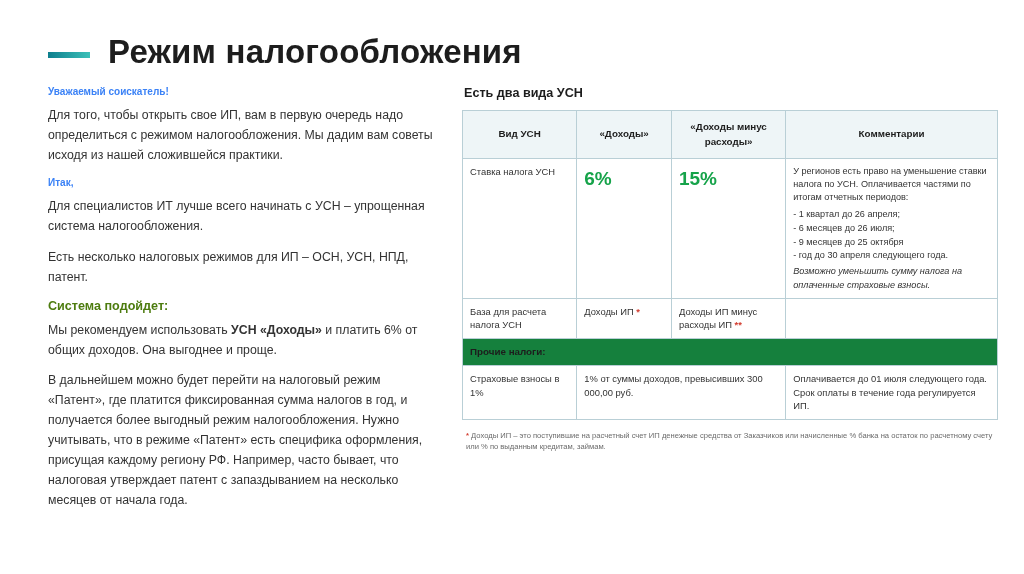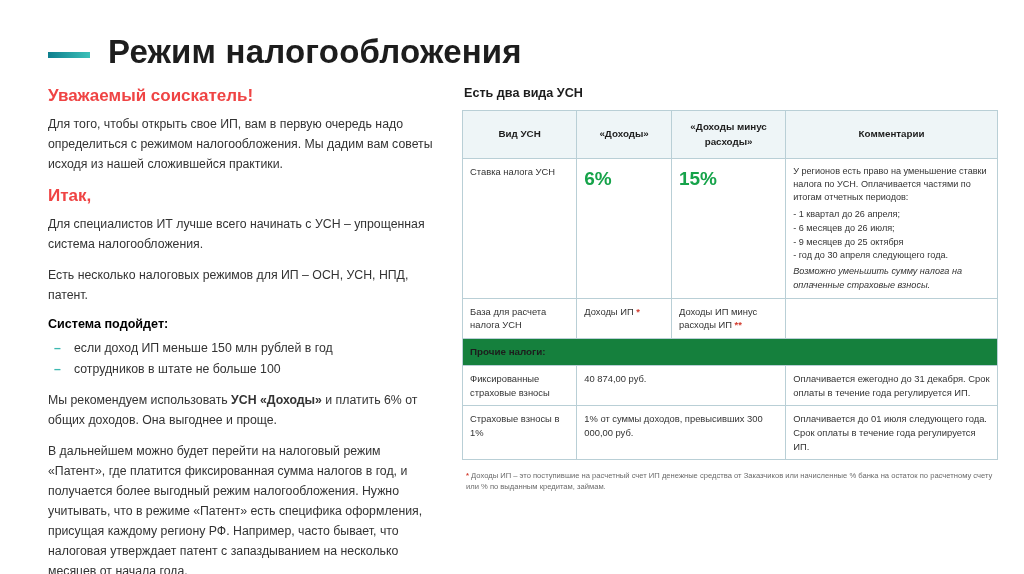--- a/index.html
+++ b/index.html
@@ -52,38 +52,38 @@
   .col-left {
     width: 390px;
     flex: 0 0 390px;
   }
   .col-right {
     flex: 1 1 auto;
   }
 
   
   .lead {
-    font-size: 17px;
-    font-weight: bold;
-    color: #ef4444;
+    font-size: 10px;
+    font-weight: bold;
+    color: #3b82f6;
     margin: 0 0 9px 0;
   }
   p.body {
     font-size: 12.3px;
     line-height: 1.62;
     margin: 0 0 11px 0;
     color: #333;
   }
   .strong-inline {
     font-weight: bold;
   }
   .sub-head {
     font-size: 12.6px;
     font-weight: bold;
-    color: #000000;
+    color: #4d7c0f;
     margin: 2px 0 8px 0;
   }
   ul.dash-list {
     list-style: none;
     margin: 0 0 12px 0;
     padding: 0;
   }
   ul.dash-list li {
     position: relative;
     padding-left: 26px;
@@ -197,24 +197,20 @@
   <div class="columns">
 
     <div class="col-left">
       <div class="lead">Уважаемый соискатель!</div>
       <p class="body">Для того, чтобы открыть свое ИП, вам в первую очередь надо определиться с режимом налогообложения. Мы дадим вам советы исходя из нашей сложившейся практики.</p>
       <div class="lead">Итак,</div>
       <p class="body">Для специалистов ИТ лучше всего начинать с УСН – упрощенная система налогообложения.</p>
       <p class="body">Есть несколько налоговых режимов для ИП – ОСН, УСН, НПД, патент.</p>
 
       <div class="sub-head">Система подойдет:</div>
-      <ul class="dash-list">
-        <li>если доход ИП меньше 150 млн рублей в год</li>
-        <li>сотрудников в штате не больше 100</li>
-      </ul>
 
       <p class="body"><span>Мы рекомендуем использовать </span><span class="strong-inline">УСН «Доходы»</span><span> и платить 6% от общих доходов. Она выгоднее и проще.</span></p>
 
       <p class="body">В дальнейшем можно будет перейти на налоговый режим «Патент», где платится фиксированная сумма налогов в год, и получается более выгодный режим налогообложения. Нужно учитывать, что в режиме «Патент» есть специфика оформления, присущая каждому региону РФ. Например, часто бывает, что налоговая утверждает патент с запаздыванием на несколько месяцев от начала года.</p>
     </div>
 
     <div class="col-right">
       <div class="right-title">Есть два вида УСН</div>
 
       <table class="usn">
@@ -247,25 +243,20 @@
             <td><span>Доходы ИП <span class="ast">*</span></span></td>
             <td>Доходы ИП минус расходы ИП <span class="ast">**</span></td>
             <td></td>
           </tr>
 
           <tr class="section-row">
             <td colspan="4">Прочие налоги:</td>
           </tr>
 
           <tr>
-            <td class="label-cell">Фиксированные страховые взносы</td>
-            <td colspan="2">40 874,00 руб.</td>
-            <td>Оплачивается ежегодно до 31 декабря. Срок оплаты в течение года регулируется ИП.</td>
-          </tr>
-          <tr>
             <td class="label-cell">Страховые взносы в 1%</td>
             <td colspan="2">1% от суммы доходов, превысивших 300 000,00 руб.</td>
             <td>Оплачивается до 01 июля следующего года. Срок оплаты в течение года регулируется ИП.</td>
           </tr>
         </tbody>
       </table>
 
       <div class="footnotes">
         <p><span class="ast">*</span> Доходы ИП – это поступившие на расчетный счет ИП денежные средства от Заказчиков или начисленные % банка на остаток по расчетному счету или % по выданным кредитам, займам.</p>
       </div>

